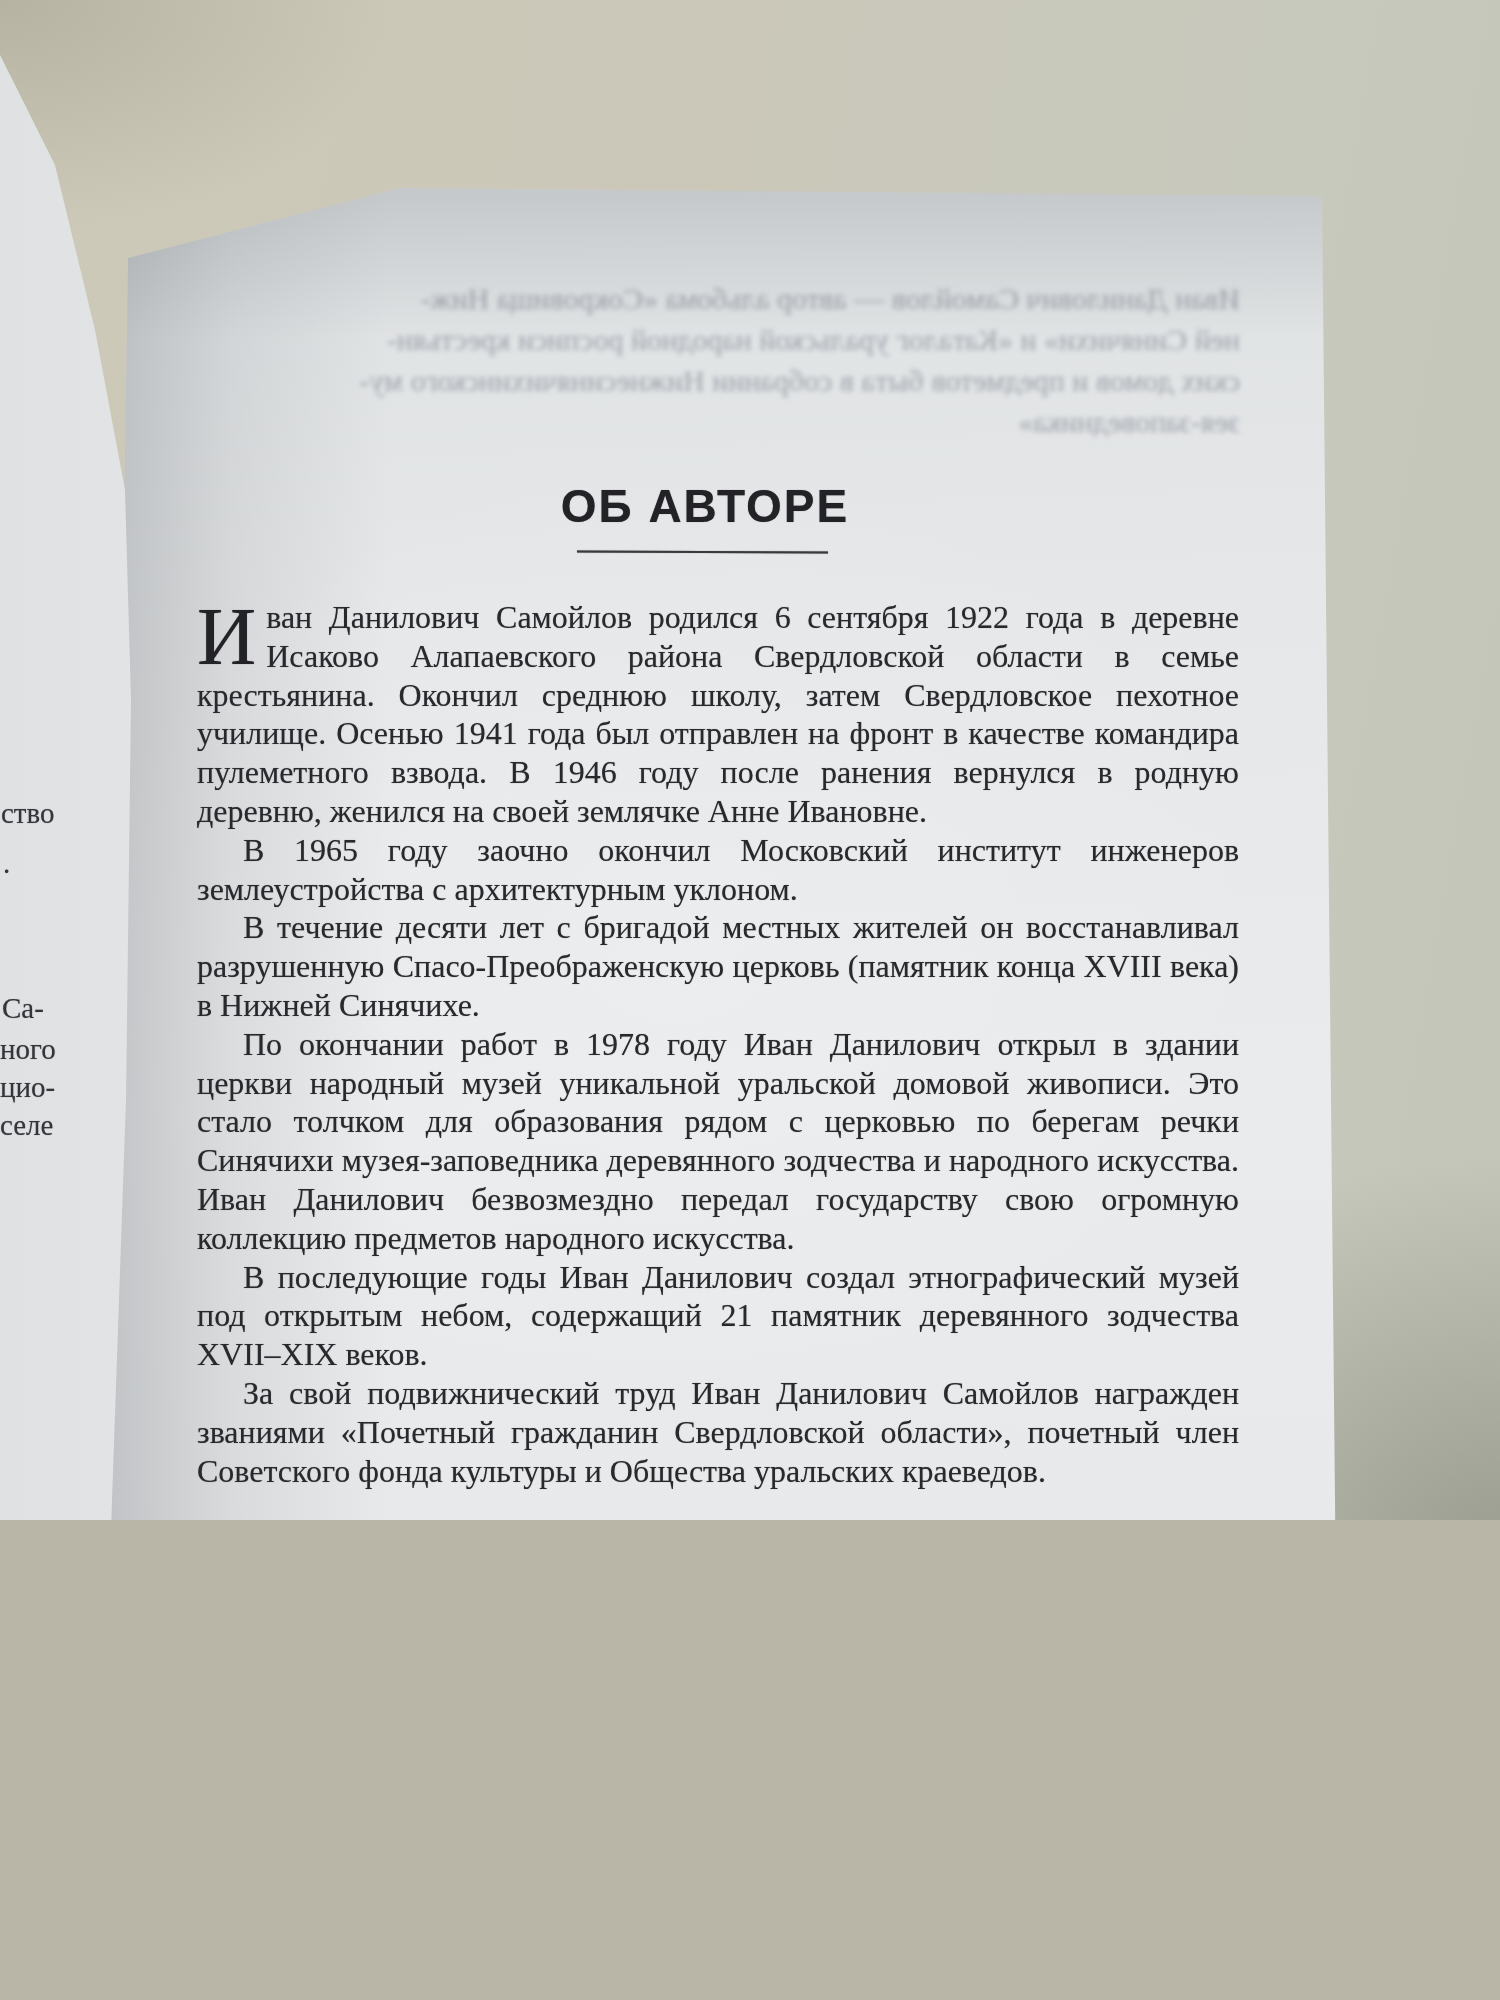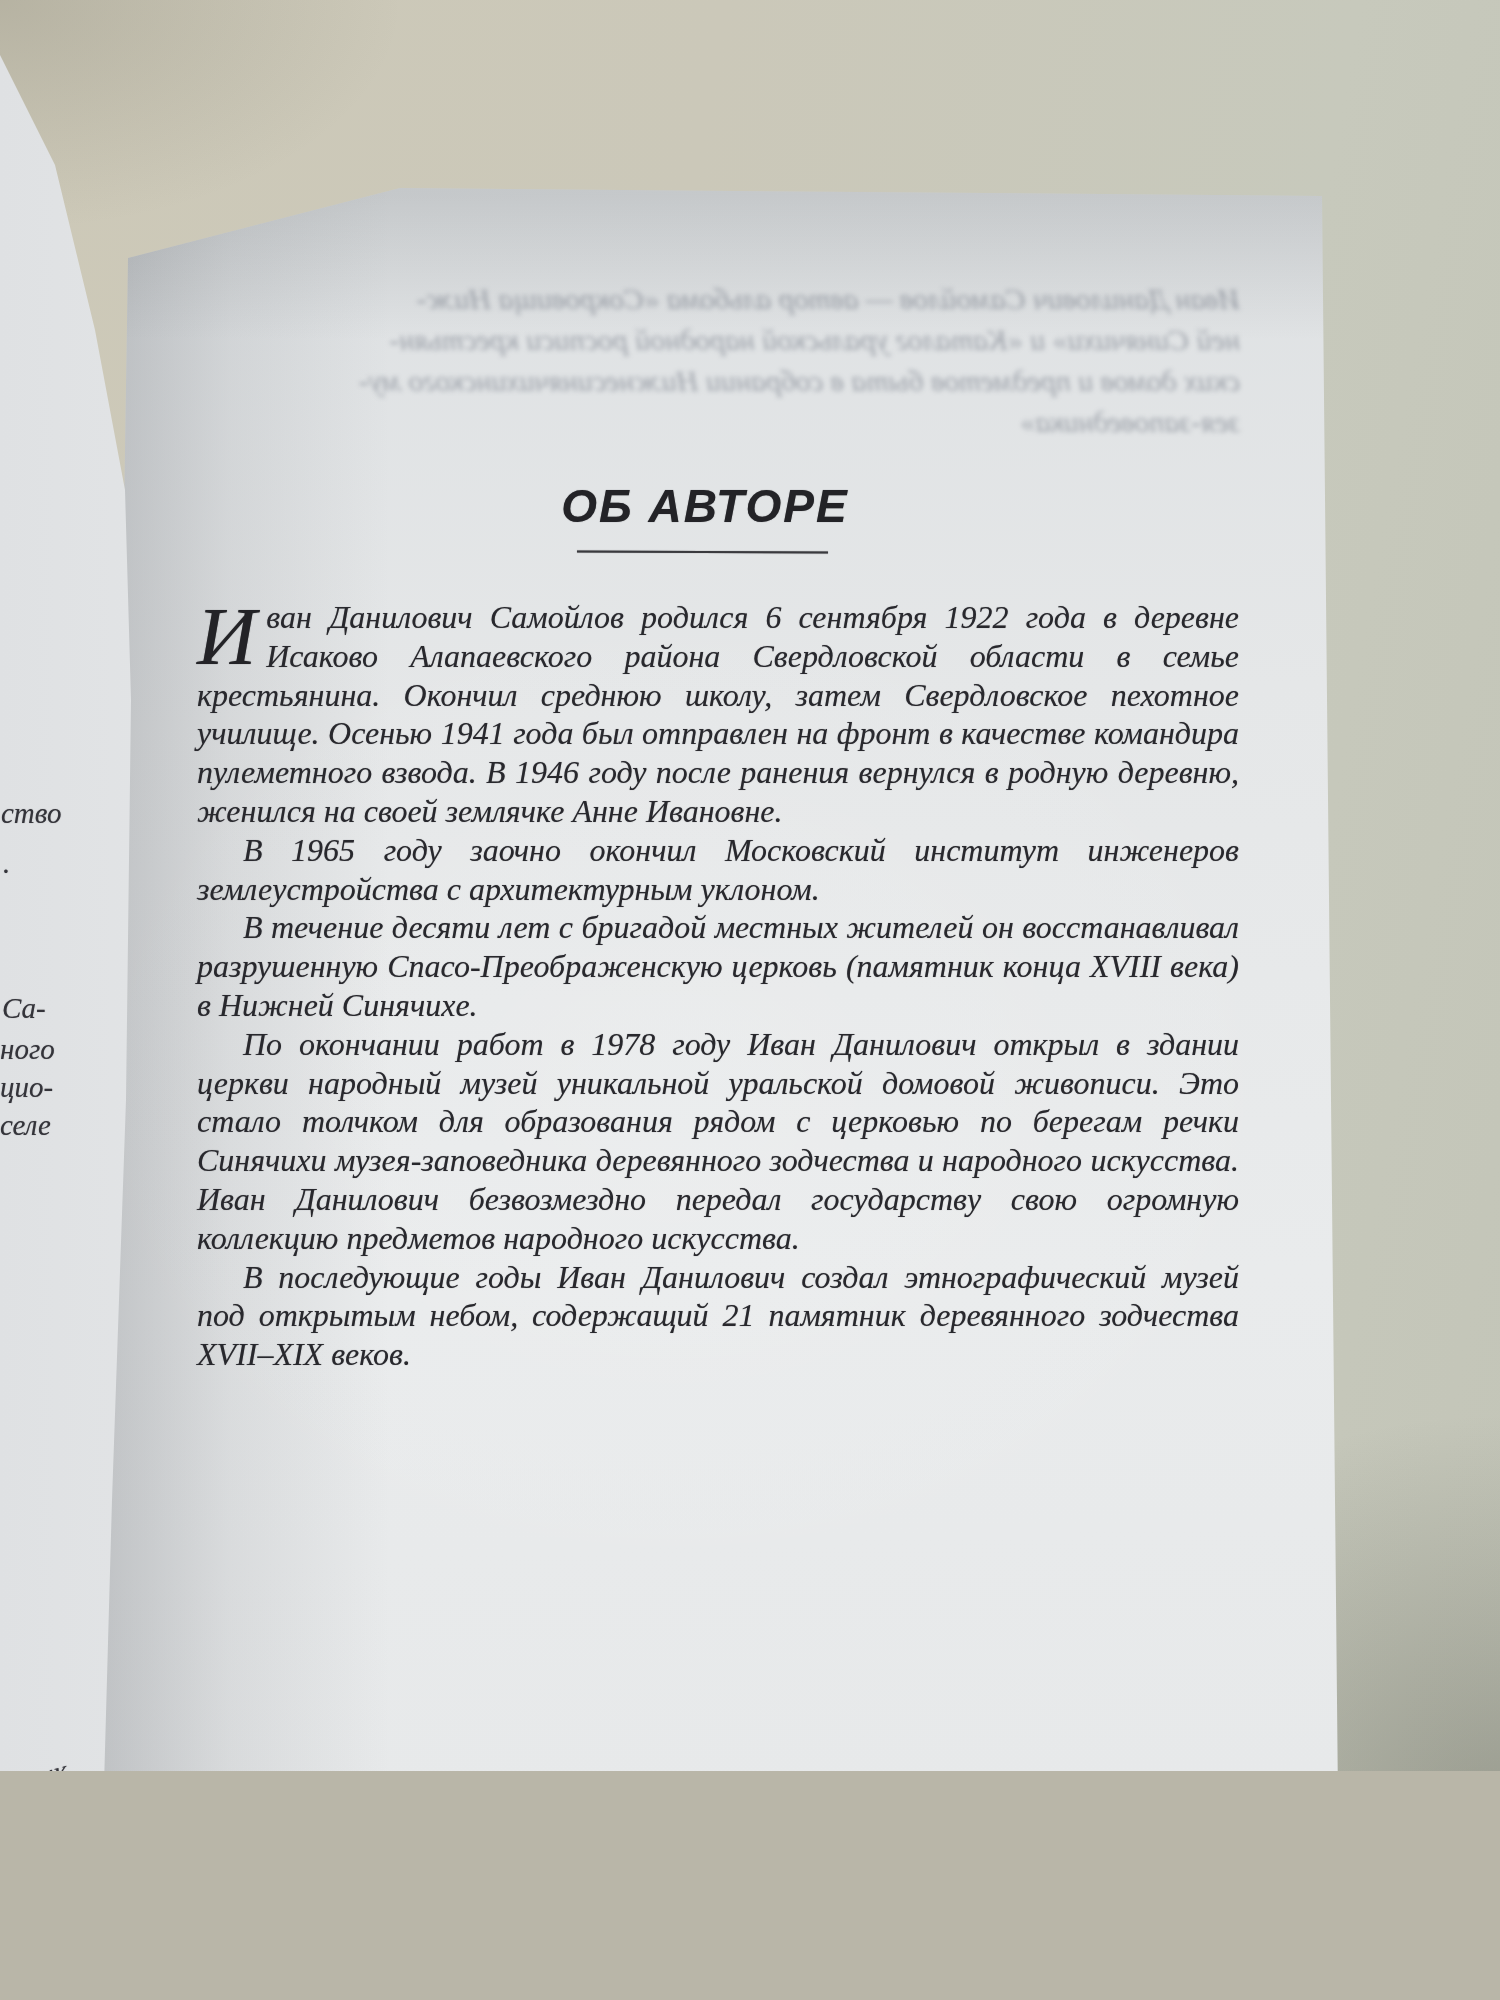--- a/index.html
+++ b/index.html
@@ -1,17 +1,17 @@
 <!DOCTYPE html>
 <html lang="ru"><head>
 <meta charset="utf-8">
 <style>
   html,body{margin:0;padding:0;background:#b9b6a8;}
-  .scene{position:relative;width:1500px;height:1771px;overflow:hidden;
-         font-family:"Liberation Serif", serif;font-style:italic;}
+  .scene{position:relative;width:1500px;height:1520px;overflow:hidden;
+         font-family:"Liberation Serif", serif;}
 
   
   .backdrop{position:absolute;inset:0;background:
     radial-gradient(700px 560px at 100% 102%, rgba(70,73,62,.32), transparent 70%),
     radial-gradient(560px 320px at 0% 0%, rgba(92,90,76,.20), transparent 72%),
     linear-gradient(100deg,#cdc9b8 0%,#cbc8b9 40%,#c7c9bc 75%,#c3c5b8 100%);}
 
   
   .page-main{position:absolute;inset:0;
     clip-path:polygon(128px 258px,400px 188px,1322px 196px,1340px 2000px,100px 2000px,97px 1985px,118px 900px);
@@ -83,20 +83,21 @@
 
     <h1 class="title">ОБ АВТОРЕ</h1>
     <div class="title-rule"></div>
 
     <div class="body">
       <p class="first"><span class="dropcap">И</span><span>ван Данилович Самойлов родился 6 сентября 1922 года в деревне Исаково Алапаевского района Свердловской области в семье крестьянина. Окончил среднюю школу, затем Свердловское пехотное училище. Осенью 1941 года был отправлен на фронт в качестве командира пулеметного взвода. В 1946 году после ранения вернулся в родную деревню, женился на своей землячке Анне Ивановне.</span></p>
       <p>В 1965 году заочно окончил Московский институт инженеров землеустройства с архитектурным уклоном.</p>
       <p>В течение десяти лет с бригадой местных жителей он восстанавливал разрушенную Спасо-Преображенскую церковь (памятник конца XVIII века) в Нижней Синячихе.</p>
       <p>По окончании работ в 1978 году Иван Данилович открыл в здании церкви народный музей уникальной уральской домовой живописи. Это стало толчком для образования рядом с церковью по берегам речки Синячихи музея-заповедника деревянного зодчества и народного искусства. Иван Данилович безвозмездно передал государству свою огромную коллекцию предметов народного искусства.</p>
       <p>В последующие годы Иван Данилович создал этнографический музей под открытым небом, содержащий 21 памятник деревянного зодчества XVII–XIX веков.</p>
+      <p>За свой подвижнический труд Иван Данилович Самойлов награжден званиями «Почетный гражданин Свердловской области», почетный член Советского фонда культуры и Общества уральских краеведов.</p>
     </div>
 
     <div class="pagenum">3</div>
   </div>
 
   <div class="left-strip">
     <span class="fragment f0">ство</span>
     <span class="fragment f1">.</span>
     <span class="fragment f2">Са-</span>
     <span class="fragment f3">ного</span>

